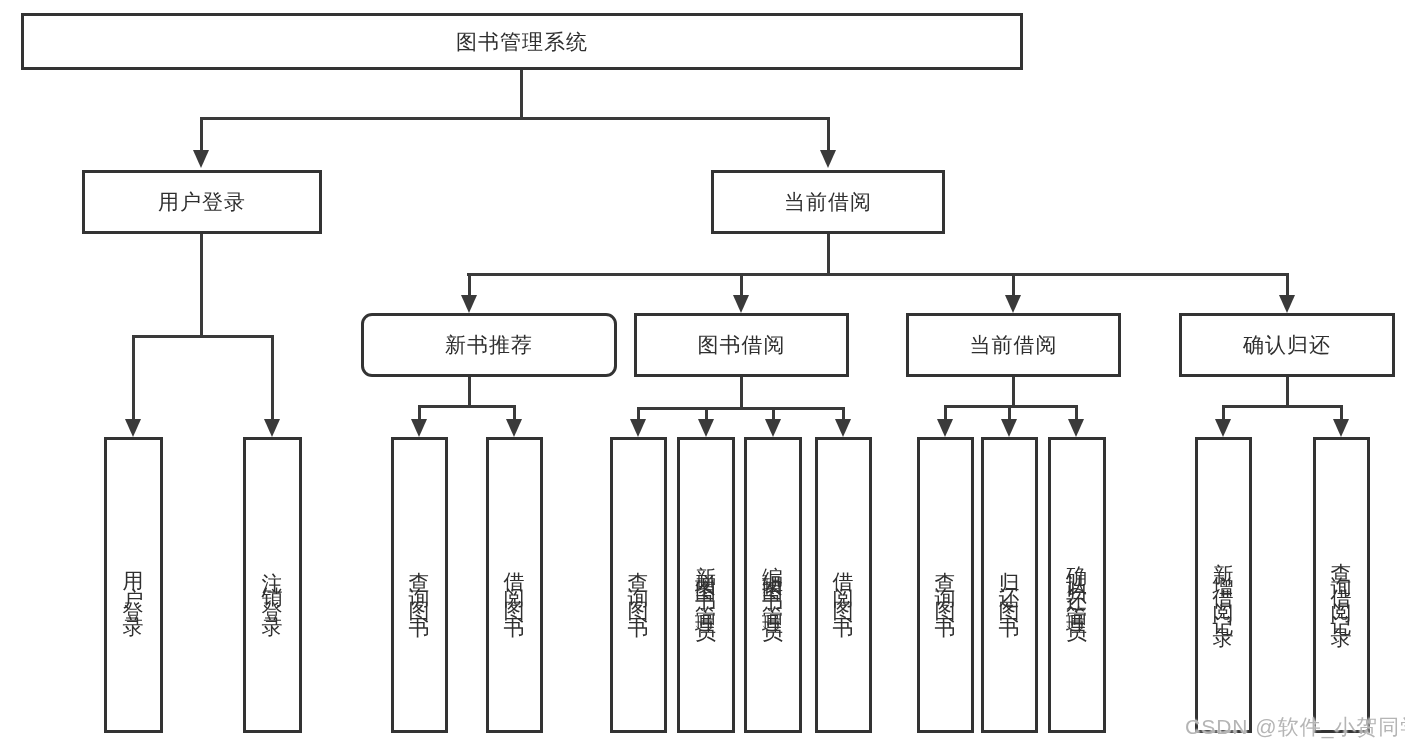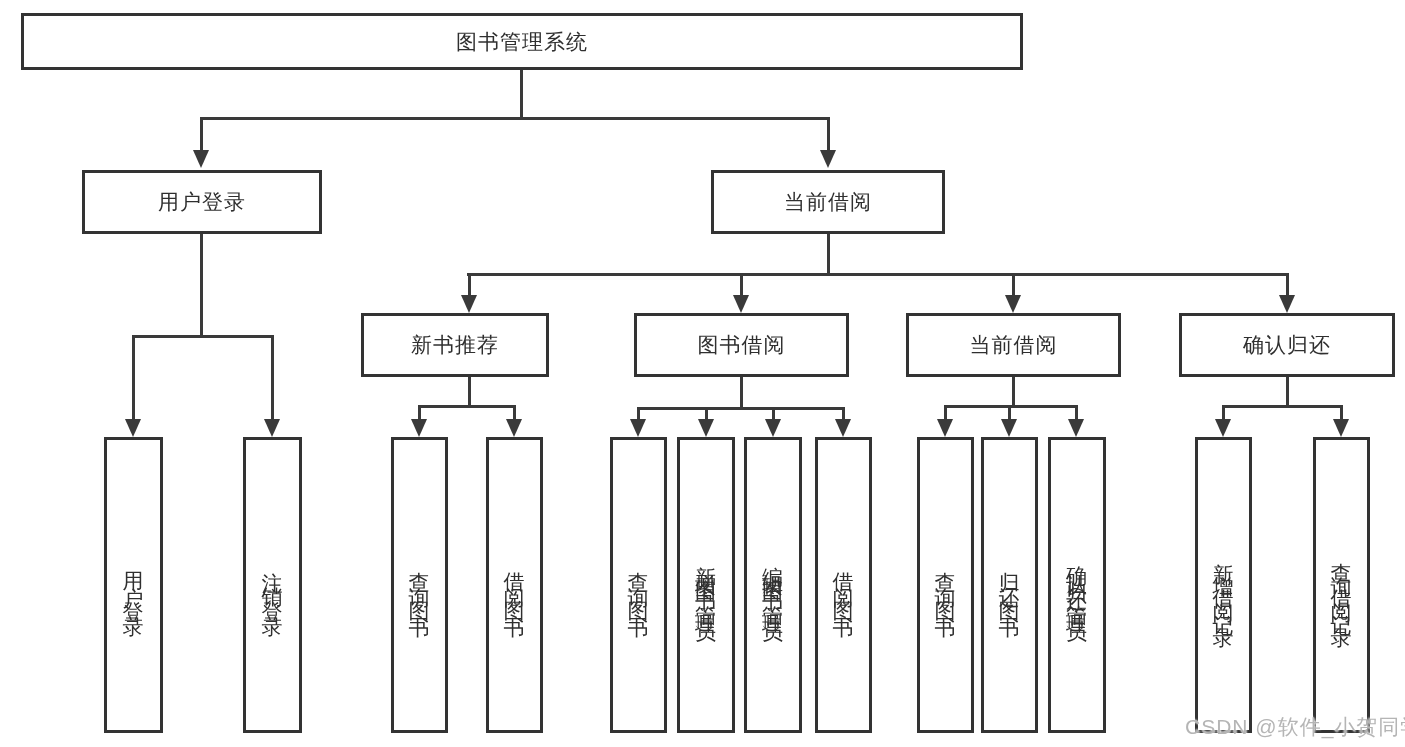--- a/index.html
+++ b/index.html
@@ -105,21 +105,21 @@
   <div class="hline" style="left:467px; top:273px; width:822px;"></div>
   <div class="vline" style="left:468px; top:273px; height:22px;"></div>
   <div class="ahead" style="left:461px; top:295px;"></div>
   <div class="vline" style="left:740px; top:273px; height:22px;"></div>
   <div class="ahead" style="left:733px; top:295px;"></div>
   <div class="vline" style="left:1012px; top:273px; height:22px;"></div>
   <div class="ahead" style="left:1005px; top:295px;"></div>
   <div class="vline" style="left:1286px; top:273px; height:22px;"></div>
   <div class="ahead" style="left:1279px; top:295px;"></div>
 
-  <div class="node" style="left:361px; top:313px; width:188px; height:64px;">
+  <div class="node" style="left:361px; top:313px; width:256px; height:64px;border-radius:11px;">
     <span>新书推荐</span>
   </div>
   <div class="node" style="left:906px; top:313px; width:215px; height:64px;">
     <span>当前借阅</span>
   </div>
   <div class="node" style="left:634px; top:313px; width:215px; height:64px;">
     <span>图书借阅</span>
   </div>
   <div class="node" style="left:1179px; top:313px; width:216px; height:64px;">
     <span>确认归还</span>

